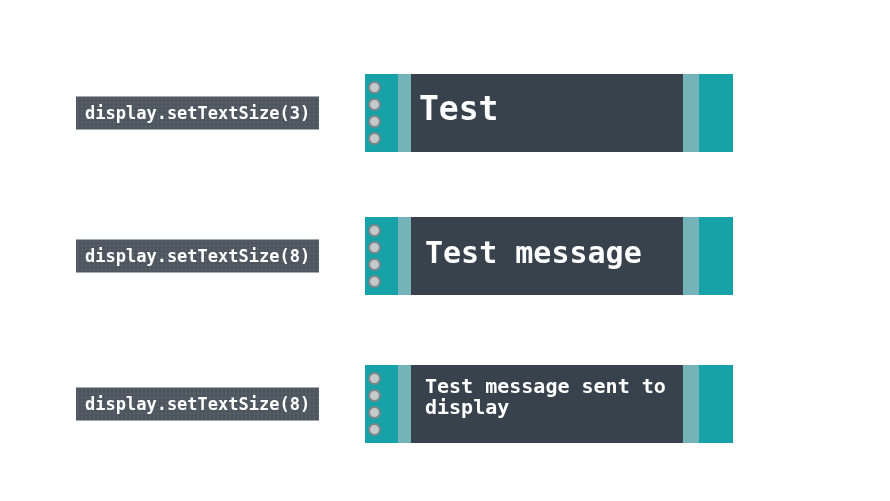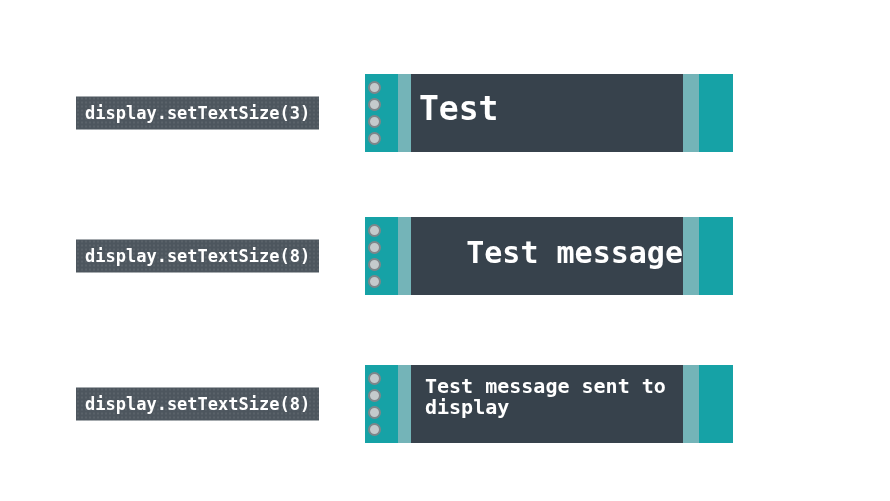--- a/index.html
+++ b/index.html
@@ -56,21 +56,21 @@
   .bezel-right{width:16px;}
   .edge-strip{width:34px;background:var(--teal);}
 
   .screen{
     flex:1;background:var(--screen-bg);
     display:flex;align-items:center;
     color:var(--text);font-weight:bold;
     overflow:hidden;box-sizing:border-box;
   }
   .row-1 .screen{padding-left:8px;}
-  .row-2 .screen{padding-left:14px;justify-content:flex-end;}
+  .row-2 .screen{padding-left:14px;}
   .row-3 .screen{align-items:flex-start;padding:11px 6px 0 14px;}
   .row-1 .screen-text{font-size:33px;transform:translateY(-5px);}
   .row-2 .screen-text{font-size:30px;transform:translateY(-4px);}
   .row-3 .screen-text{font-size:20px;line-height:21px;}
 </style>
 </head>
 <body>
 
 <div class="diagram">
 

